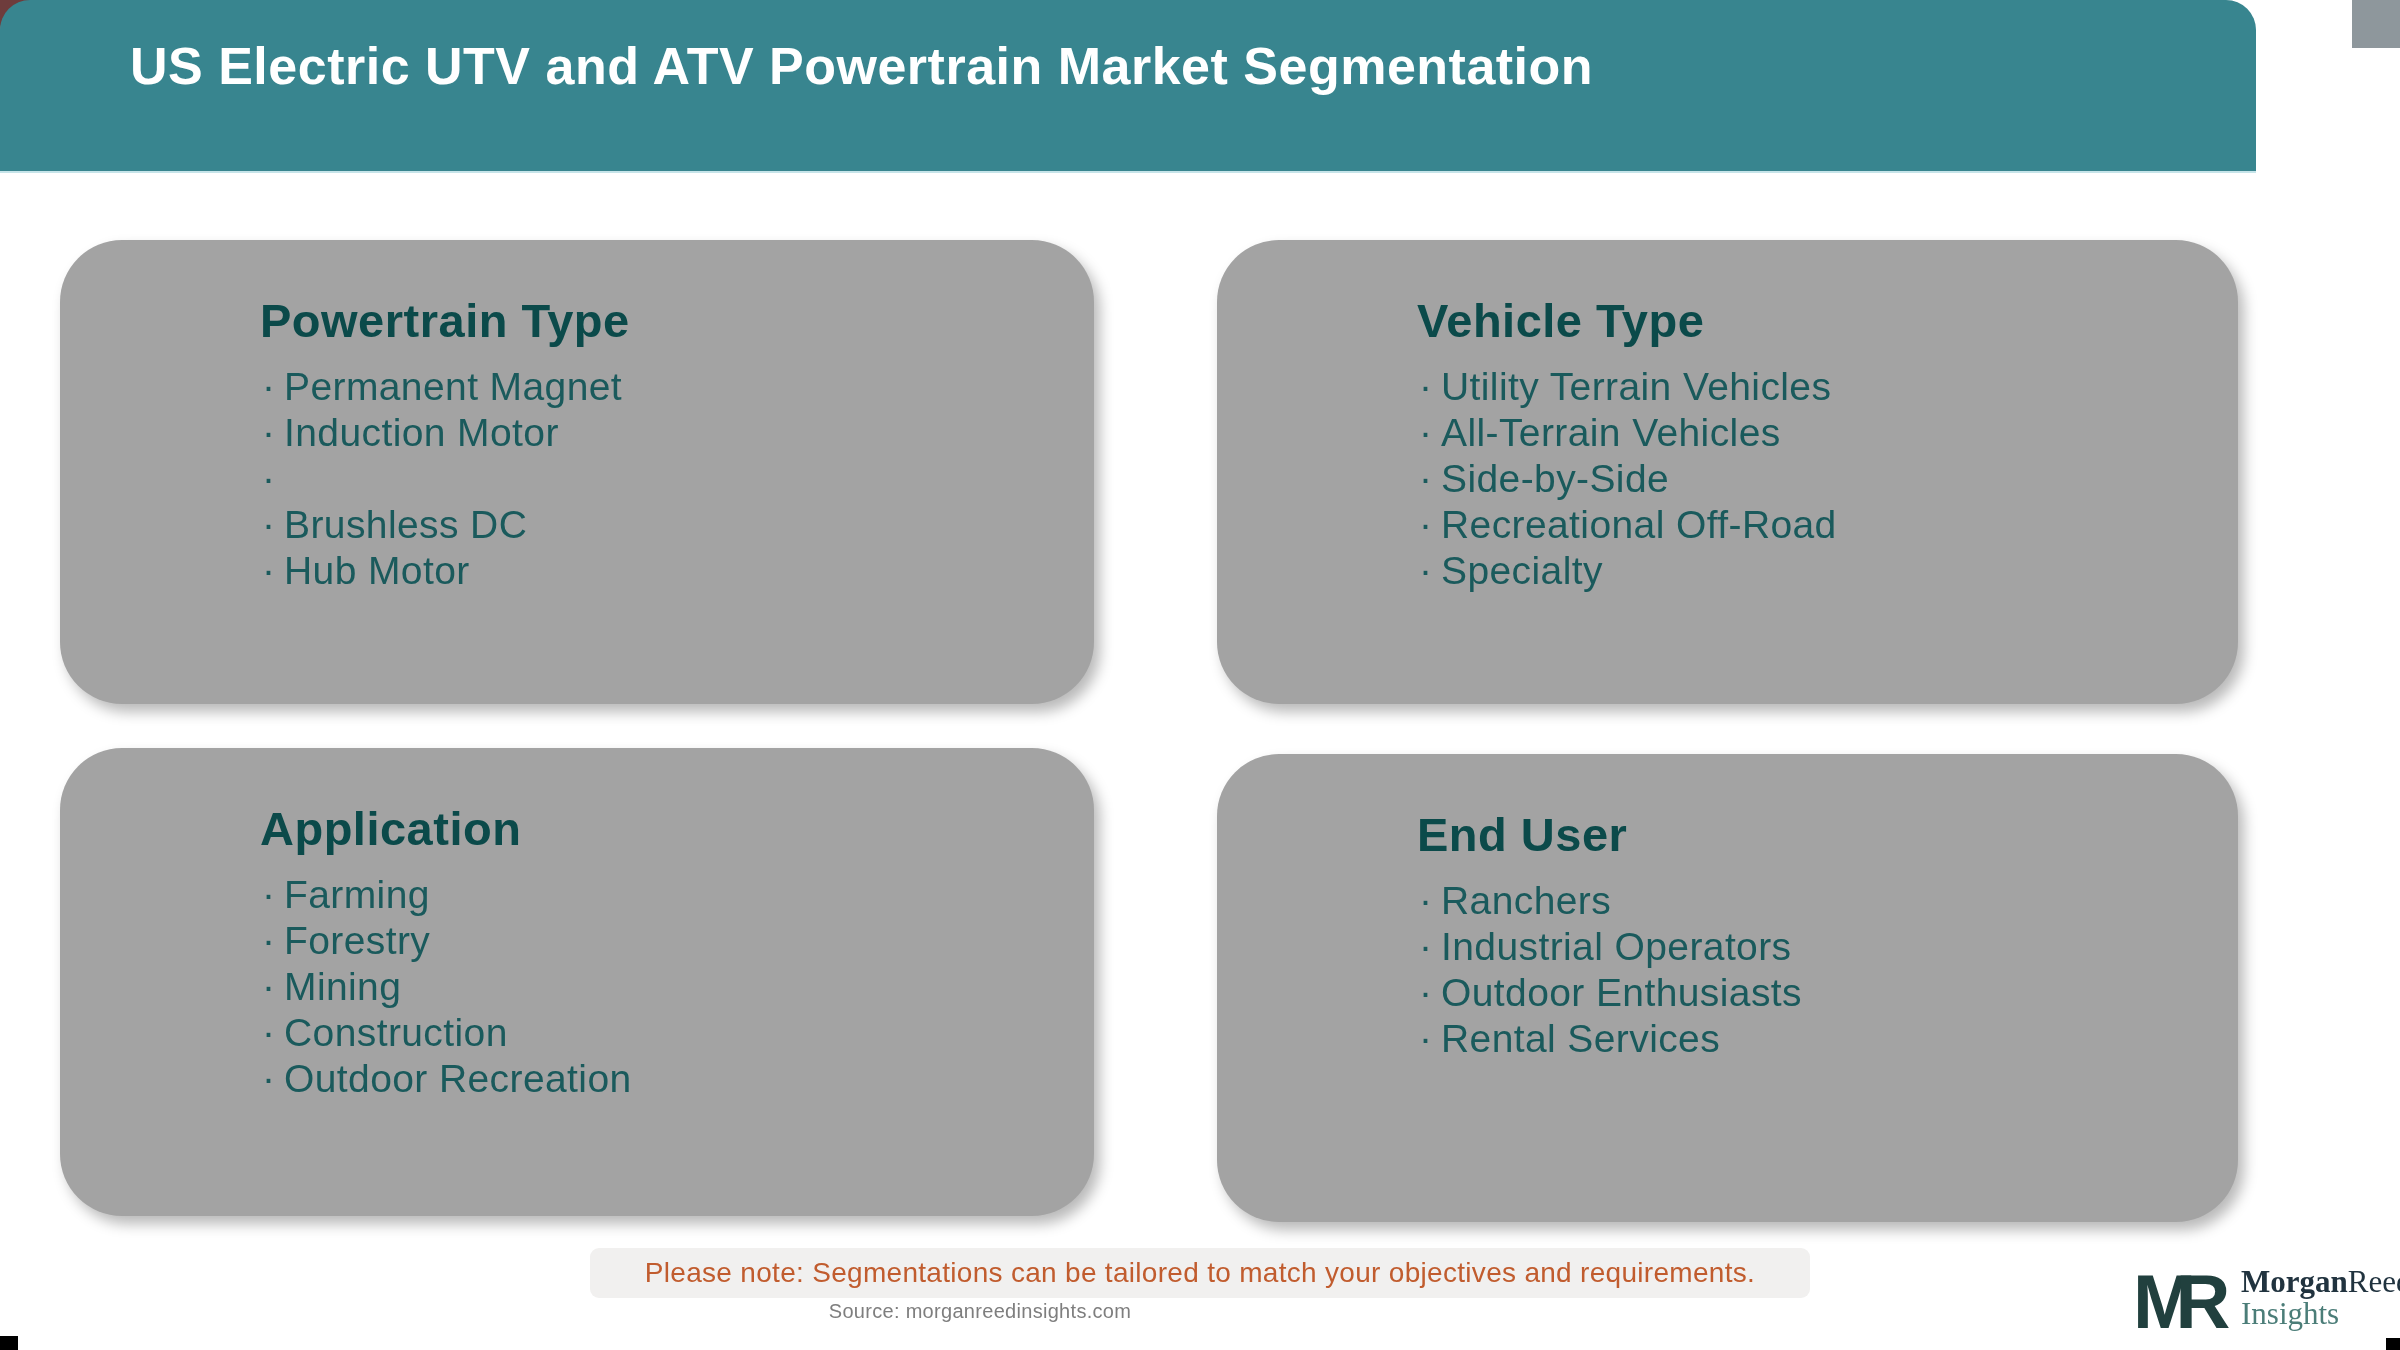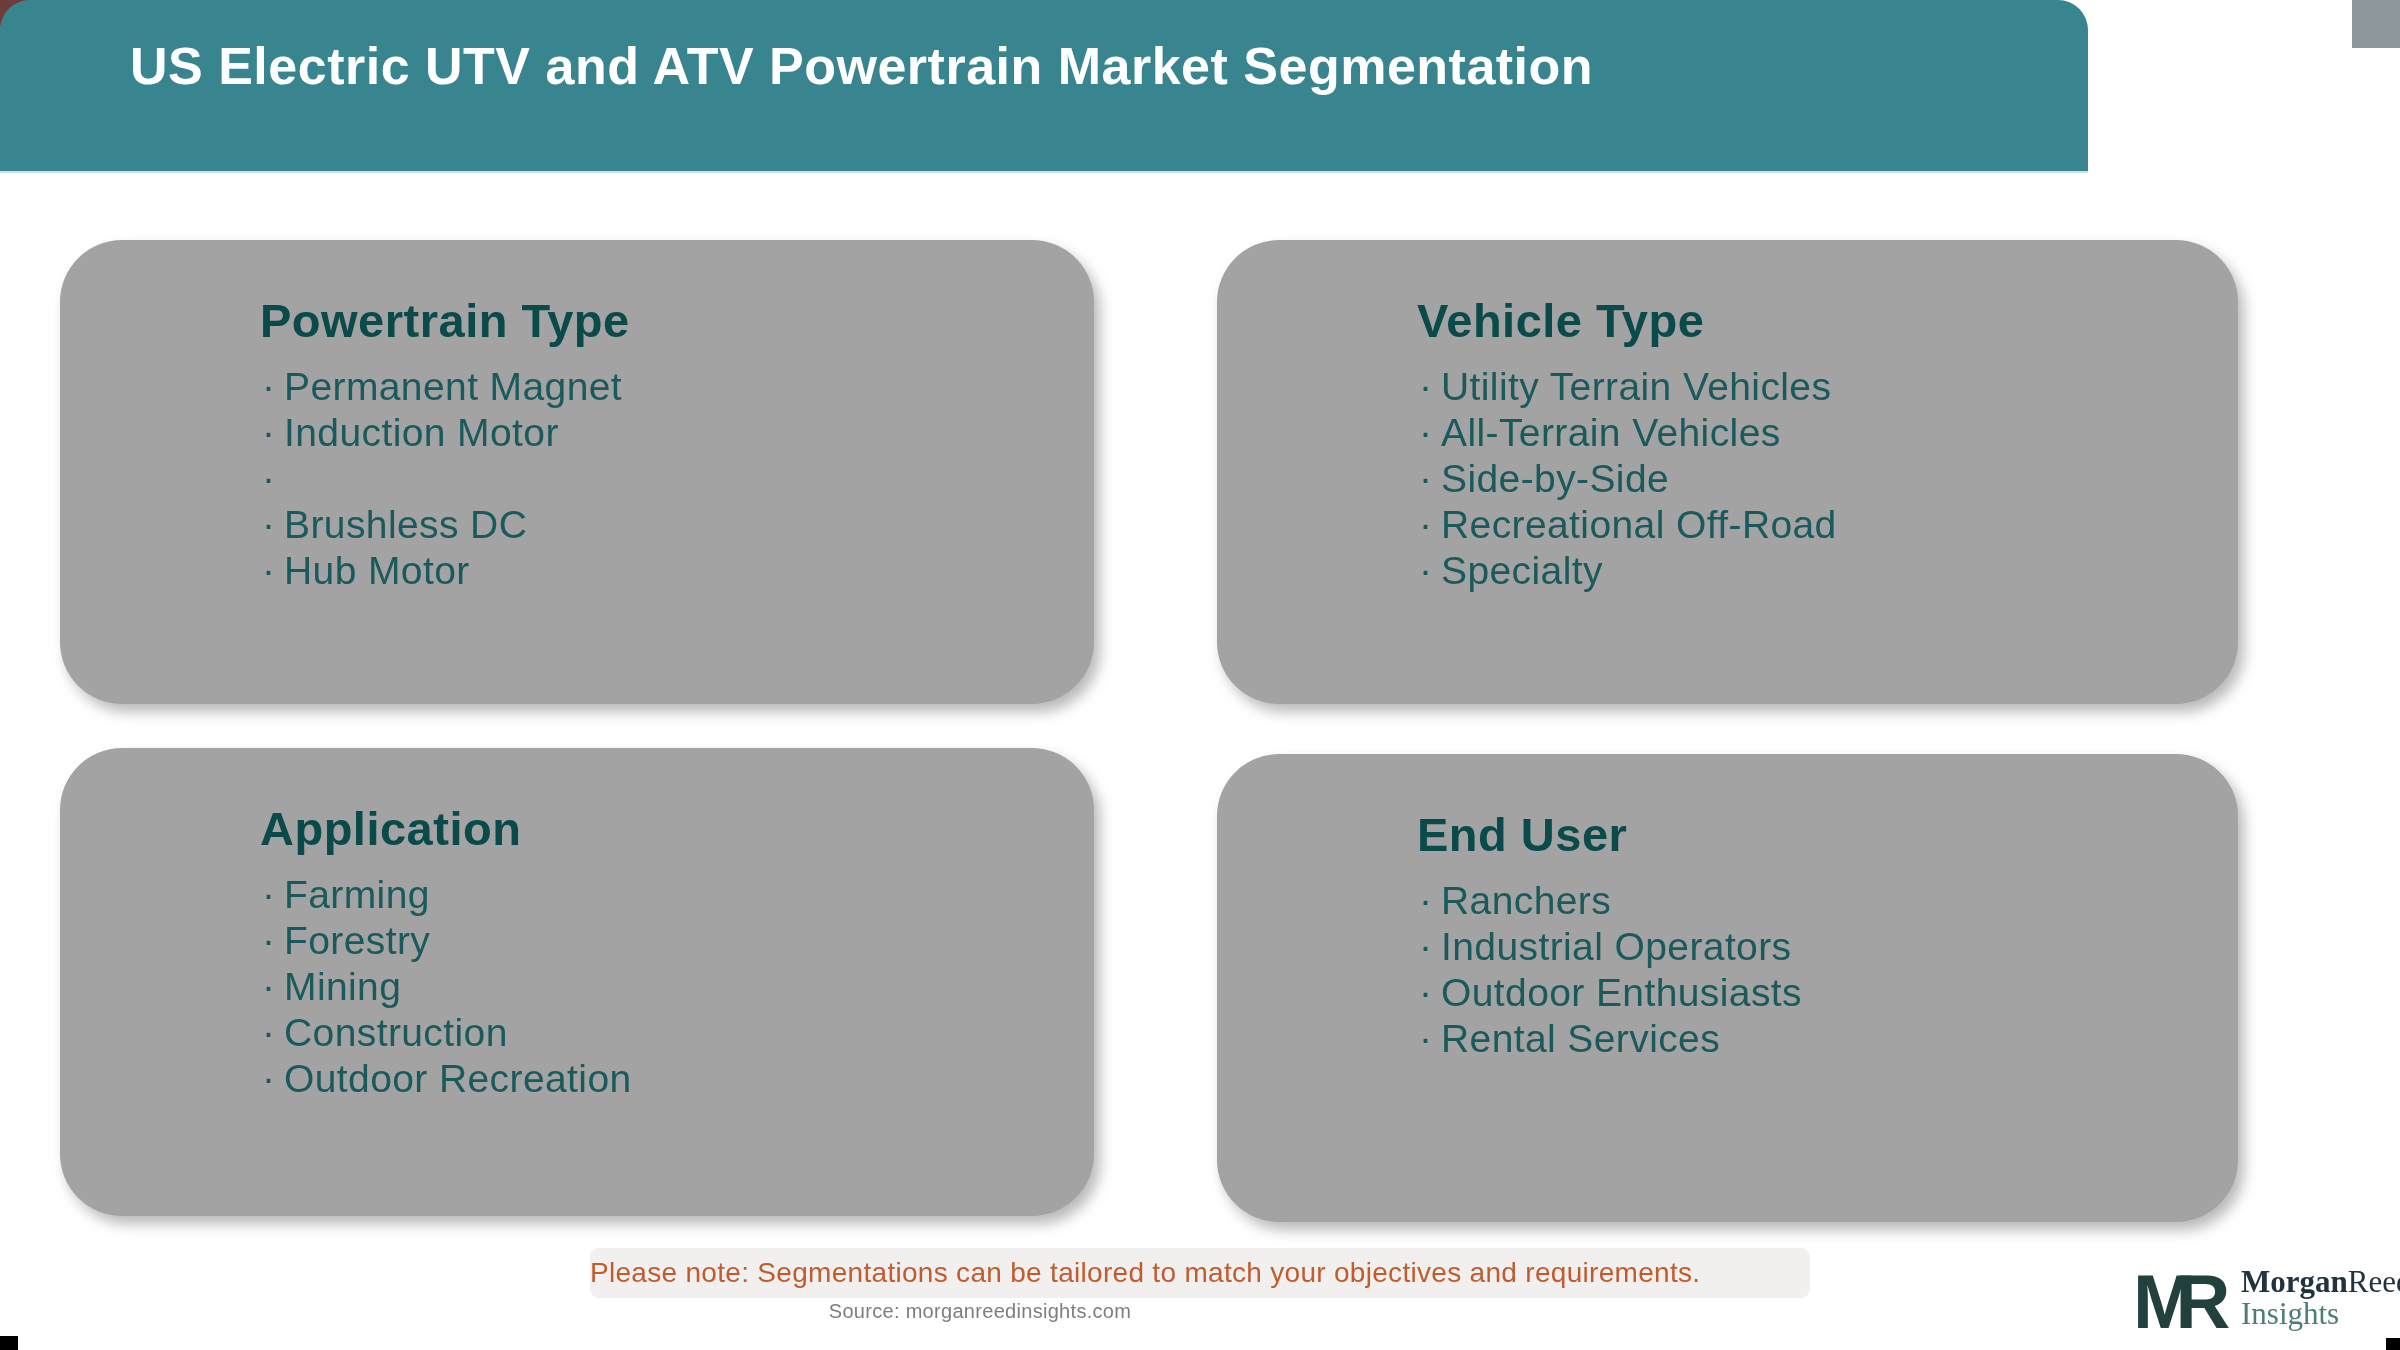--- a/index.html
+++ b/index.html
@@ -27,21 +27,21 @@
     z-index: 0;
   }
   .corner-tl { left: 0; background: #6e3c3c; }
   .corner-tr { right: 0; background: #8e979c; }
 
   .appbar {
     position: absolute;
     z-index: 1;
     top: 0;
     left: 0;
-    width: 2088px;
+    width: 2256px;
     height: 171px;
     background: #38858f;
     border-radius: 30px 30px 0 0;
     box-shadow: 0 2px 0 rgba(160, 210, 218, 0.6);
   }
   .appbar h1 {
     position: absolute;
     left: 130px;
     top: 36px;
     margin: 0;
@@ -98,21 +98,21 @@
   .note-banner {
     position: absolute;
     left: 590px;
     top: 1248px;
     width: 1220px;
     height: 50px;
     background: #f1f0ef;
     border-radius: 9px;
     display: flex;
     align-items: center;
-    justify-content: flex-start;
+    justify-content: center;
   }
   .note-banner span {
     color: #c15c2e;
     font-size: 28px;
     letter-spacing: 0.3px;
     white-space: nowrap;
   }
 
   .source-line {
     position: absolute;

